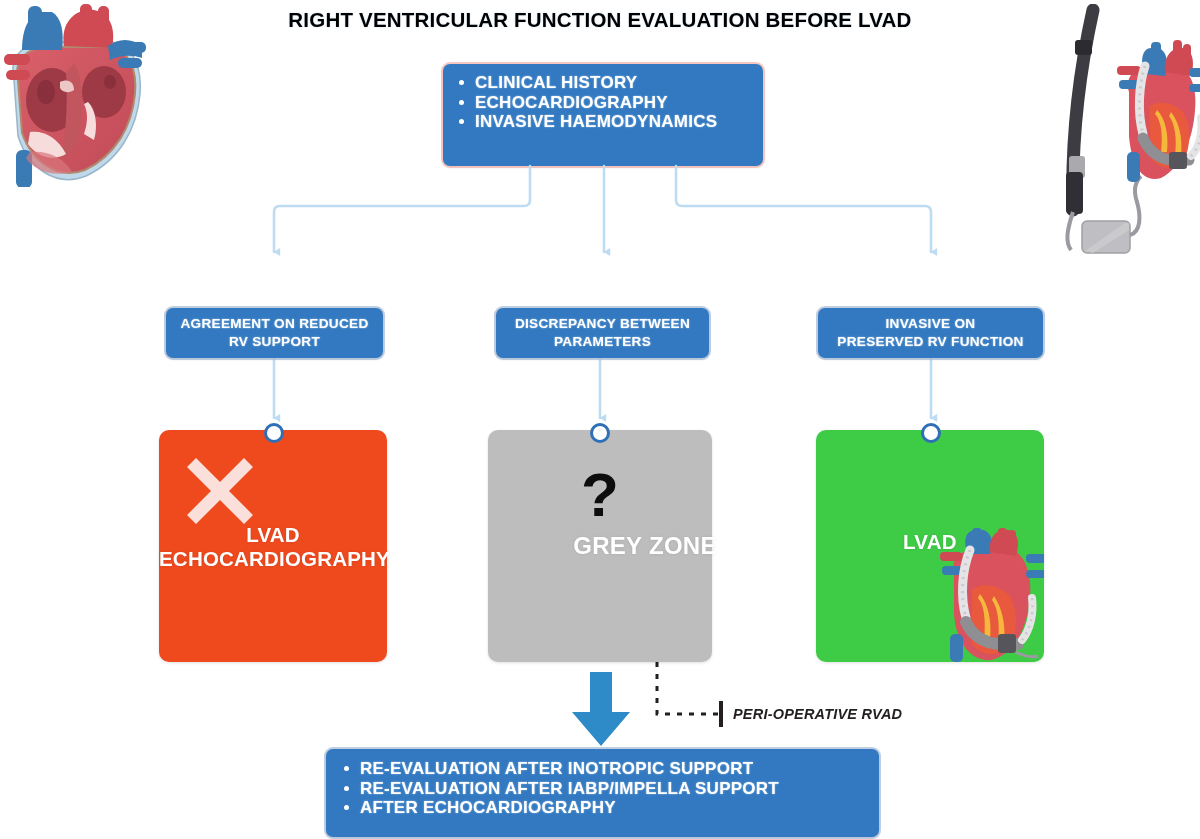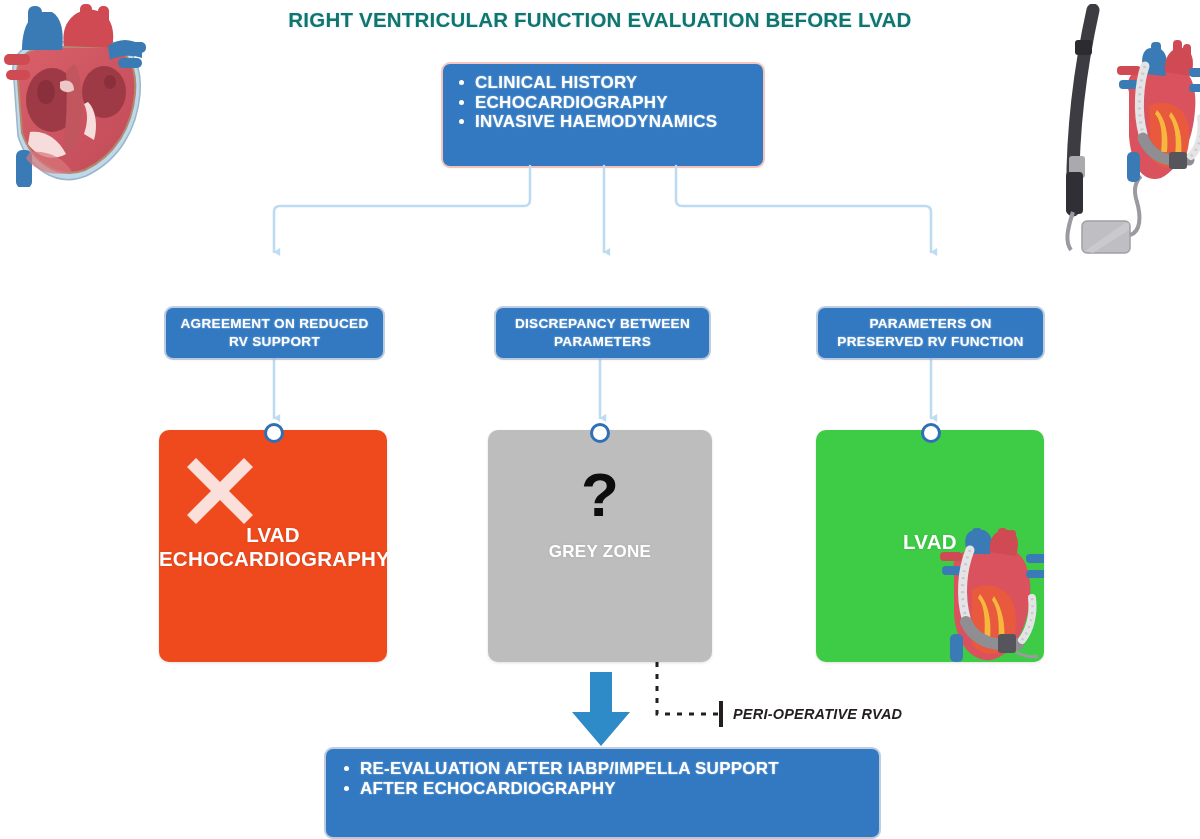--- a/index.html
+++ b/index.html
@@ -21,21 +21,21 @@
   
   .title {
     position: absolute;
     left: 0;
     top: 8px;
     width: 1200px;
     text-align: center;
     font-size: 20.5px;
     font-weight: bold;
     letter-spacing: 0.2px;
-    color: #0f766e;
+    color: #000000;
     text-shadow: 0 0 2px rgba(200,220,240,0.9);
   }
 
   
   .bluebox {
     position: absolute;
     background: #3279C1;
     border-radius: 7px;
     box-shadow: 0 0 0 2px rgba(243,182,172,0.75),
                 0 1px 3px rgba(0,0,0,0.18);
@@ -287,21 +287,21 @@
   <div class="bluebox plain stage" style="left:496px; top:268px; width:213px; height:50px;">
     <span>
       <span>DISCREPANCY BETWEEN</span><br>
       <span>PARAMETERS</span>
     </span>
   </div>
 
   <div class="nub" style="left:921px; top:258px;"></div>
   <div class="bluebox plain stage" style="left:818px; top:268px; width:225px; height:50px;">
     <span>
-      <span>PARAMETERS ON</span><br>
+      <span>INVASIVE ON</span><br>
       <span>PRESERVED RV FUNCTION</span>
     </span>
   </div>
 
   <div class="node" style="left:264px; top:423px;"></div>
   <div class="card" style="left:159px; top:430px; width:228px; height:232px; background:#EE4A1E;">
     <div style="position:absolute; left:22px; top:22px; width:78px; height:78px;">
       <svg width="78" height="78" viewBox="0 0 78 78">
         <path d="M15,6 L39,30 L63,6 L72,15 L48,39 L72,63 L63,72 L39,48 L15,72 L6,63 L30,39 L6,15 Z" fill="#FADFDA"></path>
       </svg>
@@ -309,21 +309,21 @@
     <div class="card-label" style="top:93px; font-size:20.5px; letter-spacing:0.2px;">
       <span>LVAD</span><br>
       <span>ECHOCARDIOGRAPHY</span>
     </div>
   </div>
 
   <div class="node" style="left:590px; top:423px;"></div>
   <div class="card" style="left:488px; top:430px; width:224px; height:232px; background:#BDBDBD;">
     <div style="position:absolute; left:0; top:34px; width:100%; text-align:center;
                 font-size:62px; font-weight:bold; color:#0D0D0D; line-height:1;">?</div>
-    <div class="card-label" style="top:112px; font-size:17px; letter-spacing:0.3px;">GREY ZONE</div>
+    <div class="card-label" style="top:102px; font-size:24px; letter-spacing:0.3px;margin-left:45px;">GREY ZONE</div>
   </div>
 
   <div class="node" style="left:921px; top:423px;"></div>
   <div class="card" style="left:816px; top:430px; width:228px; height:232px; background:#3ECB46; overflow:hidden;">
     <div class="card-label" style="top:100px; font-size:20.5px; letter-spacing:0.3px;">LVAD</div>
     <div style="position:absolute; left:122px; top:98px; width:112px; height:134px;">
       <svg width="112" height="134" viewBox="0 0 112 134">
 
         <path d="M16,46 C12,32 22,22 36,22 L70,20 C86,24 94,44 92,68
                  C90,100 76,126 54,132 C32,134 18,114 16,86 Z" fill="#D9525E"></path>
@@ -360,18 +360,19 @@
   <div style="position:absolute; left:567px; top:672px; width:68px; height:76px;">
     <svg width="68" height="76" viewBox="0 0 68 76">
       <path d="M23,0 L45,0 L45,40 L63,40 L34,74 L5,40 L23,40 Z" fill="#2E8BC8"></path>
     </svg>
   </div>
 
   <div class="rvad-label" style="left:733px; top:706px;">PERI-OPERATIVE RVAD</div>
 
   <div class="bluebox plain" style="left:326px; top:749px; width:553px; height:88px; padding:10px 10px 0 12px;">
     <ul class="bullets">
+      <li>RE-EVALUATION AFTER INOTROPIC SUPPORT</li>
       <li>RE-EVALUATION AFTER IABP/IMPELLA SUPPORT</li>
       <li>AFTER ECHOCARDIOGRAPHY</li>
     </ul>
   </div>
 
 </div>
 
 </body></html>

